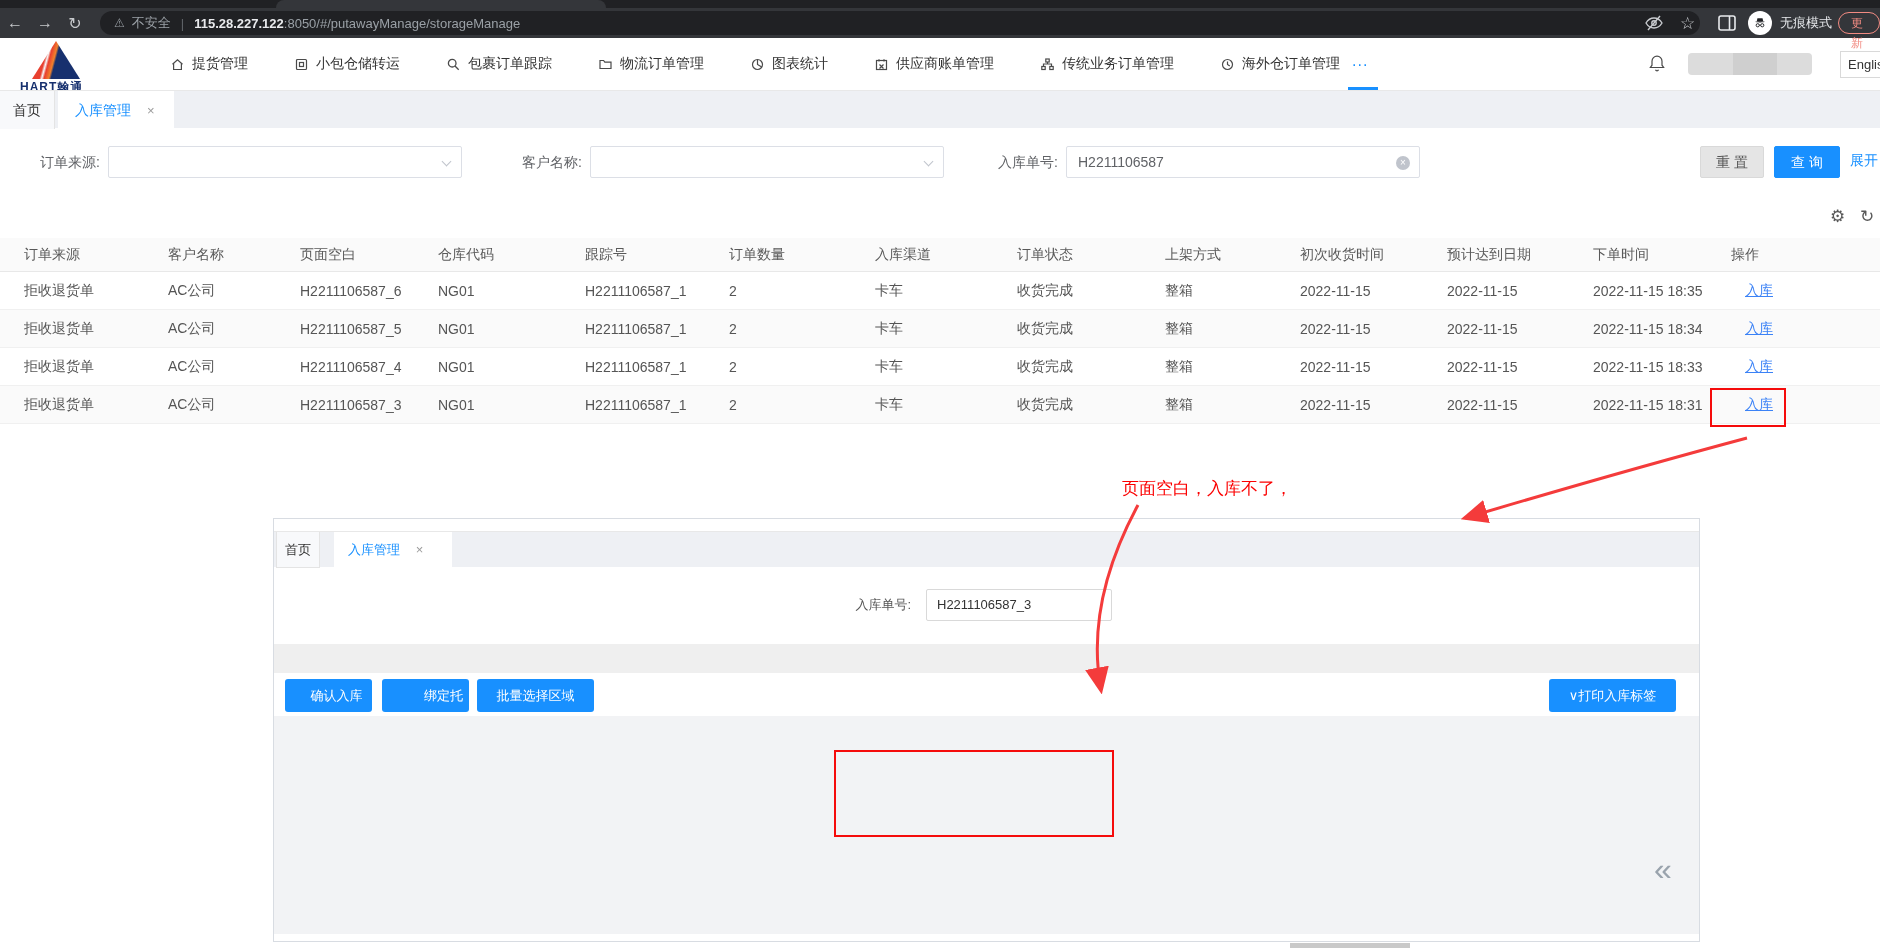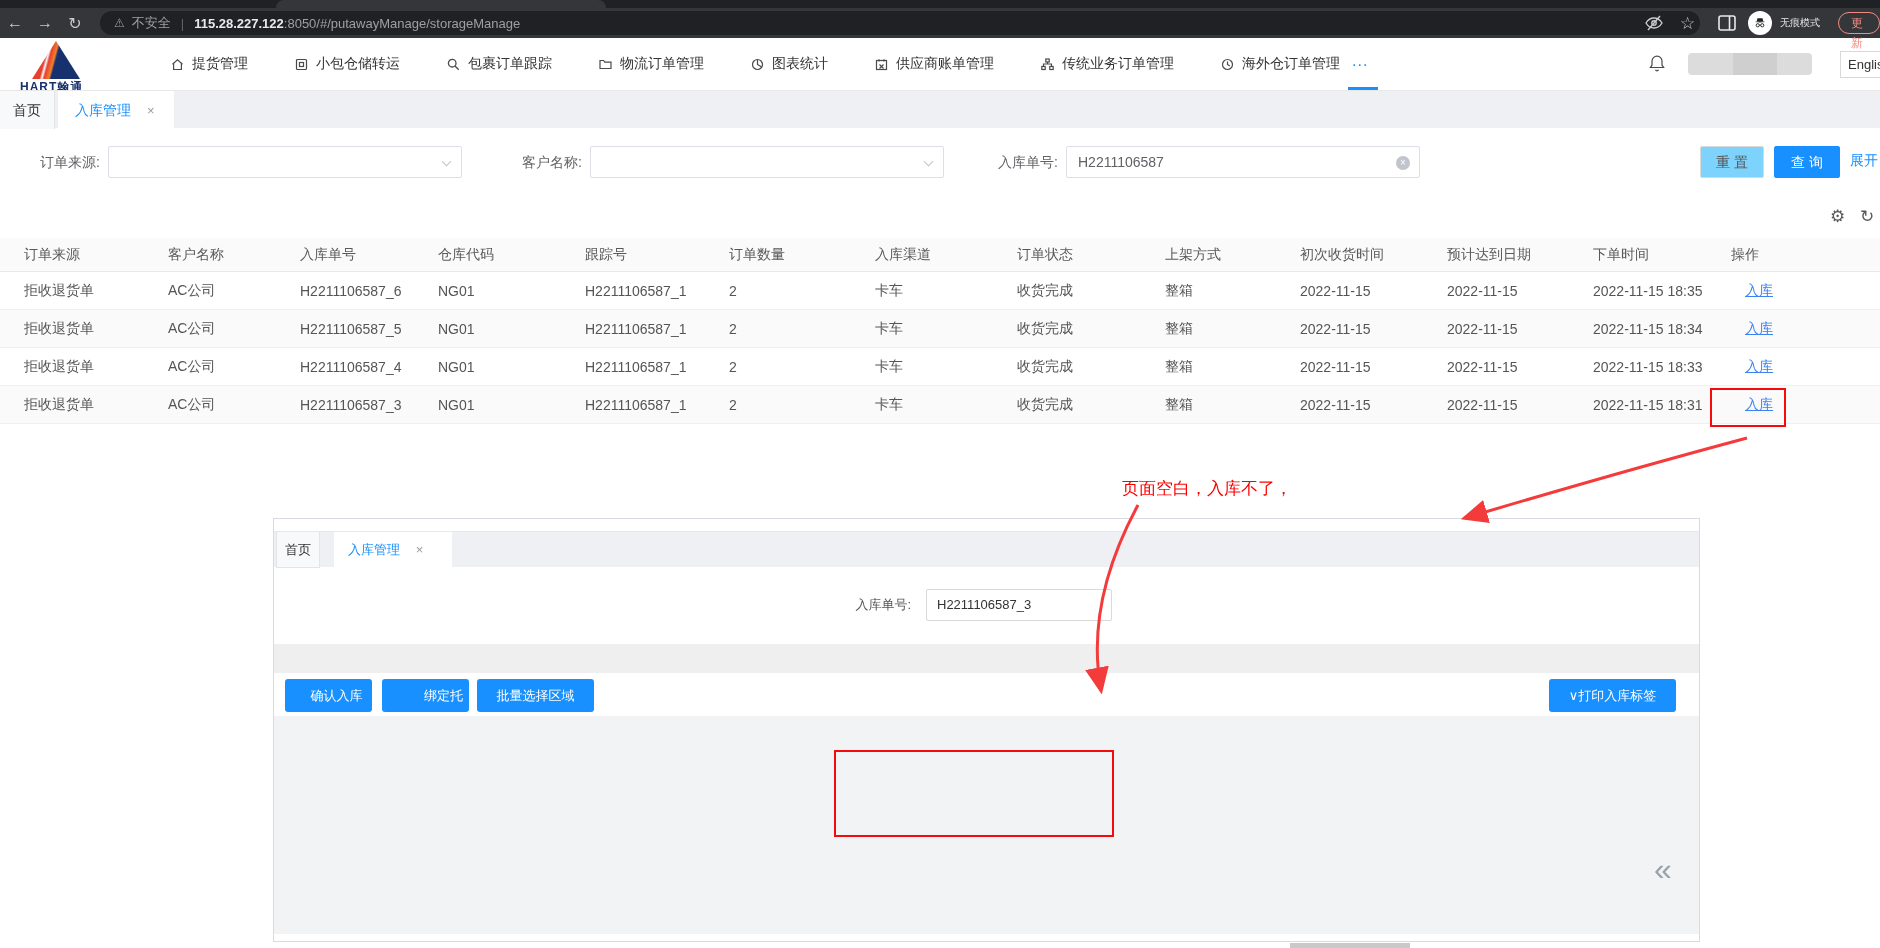--- a/index.html
+++ b/index.html
@@ -13,21 +13,21 @@
   .b-bar{left:0;top:8px;width:1880px;height:30px;background:#34363a;display:flex;align-items:center;}
   .navic{color:#c7c9cc;font-size:16px;width:30px;text-align:center;cursor:pointer;}
   .omni{position:absolute;left:100px;top:3px;width:1600px;height:24px;background:#202124;border-radius:12px;
         display:flex;align-items:center;color:#9aa0a6;font-size:13px;}
   .omni .warn{margin-left:14px;font-size:12px;}
   .omni .sep{margin:0 10px;color:#5f6368;}
   .omni .host{color:#e9eaed;font-weight:bold;}
   .omni .rest{color:#9aa0a6;}
   .b-right-ic{position:absolute;top:0;height:30px;display:flex;align-items:center;color:#c8cbcf;}
   .incog{width:24px;height:24px;border-radius:50%;background:#fff;display:flex;align-items:center;justify-content:center;}
-  .incog-label{color:#e8eaed;font-size:10px;margin-left:8px;}
+  .incog-label{color:#e8eaed;font-size:13px;margin-left:8px;}
   .update-pill{position:absolute;left:1838px;top:12px;height:22px;padding:0 12px;border:1px solid #f28b82;
                border-radius:11px;color:#f28b82;font-size:12px;line-height:20px;background:transparent;}
   
   .hd{left:0;top:38px;width:1880px;height:52px;background:#fff;}
   .logo-tri{position:absolute;left:32px;top:3px;width:48px;height:38px;
             clip-path:polygon(50% 0,100% 100%,0 100%);
             background:linear-gradient(105deg,#e8402f 30%,#f6f7f9 34%,#e8402f 38%,#f0812c 46%,#17306e 50%);}
   .logo-txt{position:absolute;left:20px;top:41px;width:90px;font-size:12px;font-weight:bold;color:#17306e;letter-spacing:1px;}
   .menu{position:absolute;left:170px;top:0;height:52px;display:flex;align-items:center;gap:46px;}
   .mi{display:flex;align-items:center;gap:7px;color:#333;cursor:pointer;white-space:nowrap;}
@@ -49,21 +49,21 @@
   
   .flabel{position:absolute;height:32px;line-height:32px;color:#606266;text-align:right;}
   .fsel{position:absolute;height:32px;border:1px solid #dcdfe6;border-radius:2px;background:#fff;cursor:pointer;}
   .chev{position:absolute;right:11px;top:11px;width:7px;height:7px;border-right:1.4px solid #c0c4cc;
         border-bottom:1.4px solid #c0c4cc;transform:rotate(45deg);}
   .finput{position:absolute;height:32px;border:1px solid #dcdfe6;border-radius:2px;background:#fff;
           line-height:30px;padding-left:11px;color:#606266;}
   .clr{position:absolute;right:9px;top:9px;width:14px;height:14px;border-radius:50%;background:#c0c4cc;
        color:#fff;font-size:10px;line-height:14px;text-align:center;cursor:pointer;}
   .btn{position:absolute;height:32px;border-radius:2px;text-align:center;line-height:30px;cursor:pointer;}
-  .btn-plain{background:#7dd3fc;border:1px solid #d9d9d9;color:#555;}
+  .btn-plain{background:#e5e5e5;border:1px solid #d9d9d9;color:#555;}
   .btn-blue{background:#1890ff;border:1px solid #1890ff;color:#fff;text-align:center;}
   .lnk{color:#1890ff;cursor:pointer;}
   
   .tools{position:absolute;top:206px;color:#595959;font-size:17px;cursor:pointer;}
   .tbl{position:absolute;left:0;top:238px;width:1880px;}
   .tr{display:grid;grid-template-columns:144px 132px 138px 147px 144px 146px 142px 148px 135px 147px 146px 138px 1fr;
       padding-left:24px;align-items:center;}
   .tr.head{height:34px;background:#fafafa;border-bottom:1px solid #e8e8e8;color:#595959;}
   .tr.row{height:38px;background:#fff;border-bottom:1px solid #f0f0f0;color:#555;}
   .tr.alt{background:#fafafa;}
@@ -247,21 +247,21 @@
   <div class="abs lnk" style="left:1850px;top:152px;">展开</div>
 
   <div class="tools" style="left:1830px;">⚙</div>
   <div class="tools" style="left:1860px;">↻</div>
   <div class="scroll-up"></div>
 
   <div class="tbl">
     <div class="tr head">
       <div class="td">订单来源</div>
       <div class="td">客户名称</div>
-      <div class="td">入库单号</div>
+      <div class="td">页面空白</div>
       <div class="td">仓库代码</div>
       <div class="td">跟踪号</div>
       <div class="td">订单数量</div>
       <div class="td">入库渠道</div>
       <div class="td">订单状态</div>
       <div class="td">上架方式</div>
       <div class="td">初次收货时间</div>
       <div class="td">预计达到日期</div>
       <div class="td">下单时间</div>
       <div class="td">操作</div>

